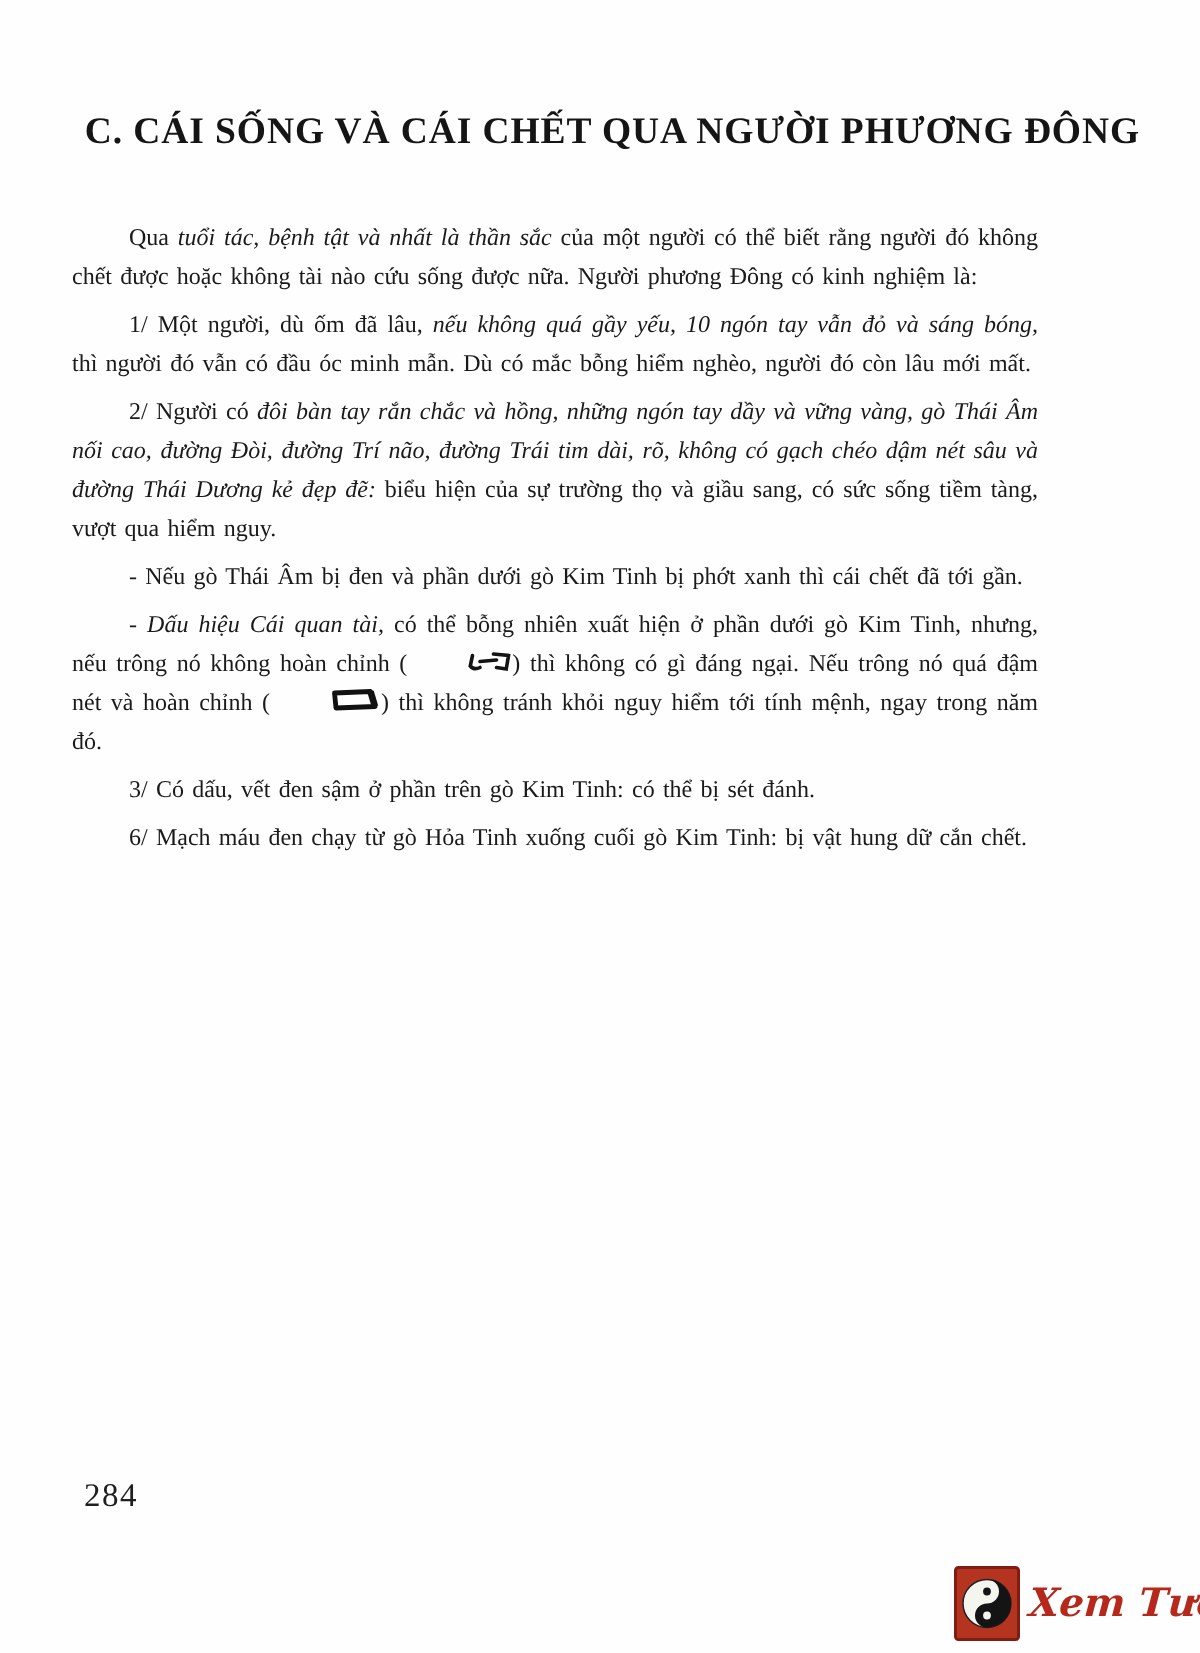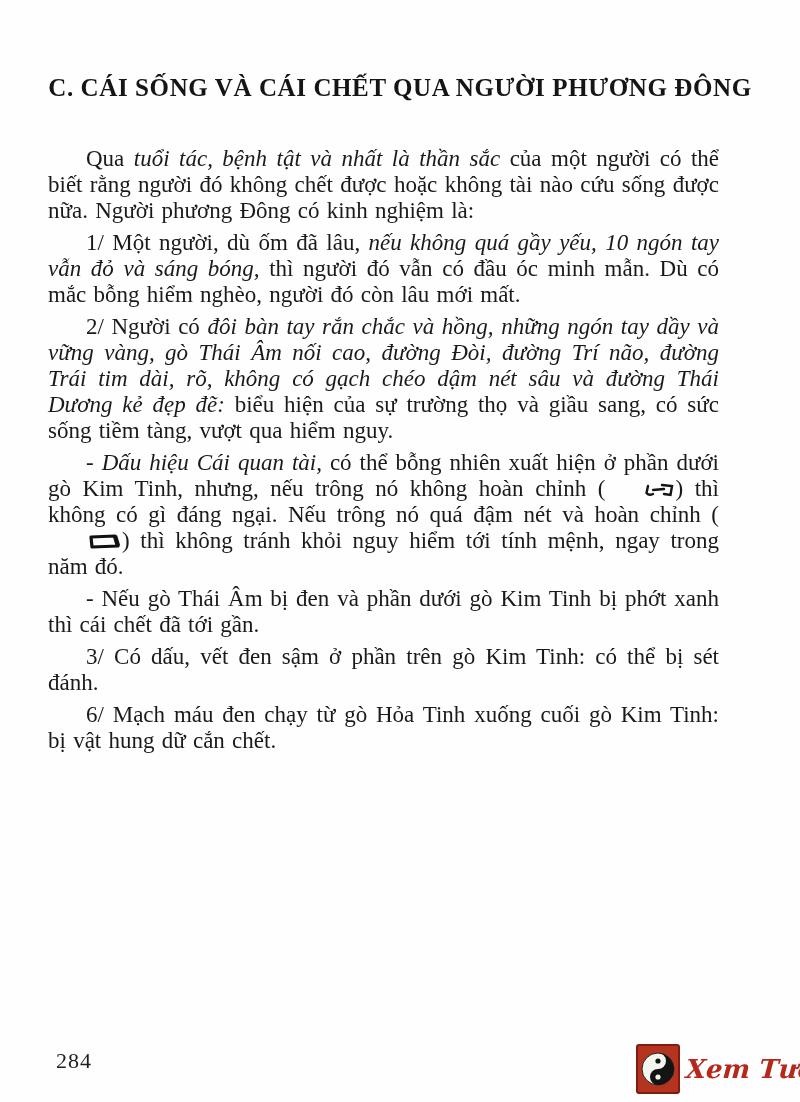--- a/index.html
+++ b/index.html
@@ -11,49 +11,49 @@
     -webkit-font-smoothing:antialiased;
   }
   .page{
     position:relative;
     width:800px;height:1102px;
     background:#fefefe;
     overflow:hidden;
   }
   .title{
     margin:74px 40px 0 40px;
-    text-align:center;
+    text-align:right;
     font-size:25px;
     font-weight:bold;
     letter-spacing:.6px;
     color:#151515;
     white-space:nowrap;
   }
   .content{
-    margin:44px 81px 0 48px;
-    font-size:23px;
+    margin:44px 108px 0 48px;
+    font-size:16px;
     line-height:26px;
     text-align:justify;
     word-spacing:1.5px;
     color:#1a1a1a;
   }
   .content p{
     margin:0 0 6px 0;
     text-indent:38px;
   }
   .content em{font-style:italic;}
   .mark{
     display:inline-block;
     vertical-align:-2px;
     line-height:0;
   }
   .mark svg{display:inline;}
   .footer-pagenum{
     position:absolute;
-    left:56px;top:1048px;
+    left:56px;top:984px;
     font-size:22px;
     letter-spacing:1px;
     color:#1f1f1f;
   }
   .logo{
     position:absolute;
     left:636px;top:1044px;
     display:flex;
     align-items:center;
   }
@@ -86,34 +86,34 @@
   <div class="content">
 
     <p><span>Qua </span><em>tuổi tác, bệnh tật và nhất là thần sắc</em><span> của một người có thể biết rằng người đó không chết được hoặc không tài nào cứu sống được nữa. Người phương Đông có kinh nghiệm là:</span></p>
 
     <p><span>1/ Một người, dù ốm đã lâu, </span><em>nếu không quá gầy yếu, 10 ngón tay vẫn đỏ và sáng bóng,</em><span> thì người đó vẫn có đầu óc minh mẫn. Dù có mắc bỗng hiểm nghèo, người đó còn lâu mới mất.</span></p>
 
     <p><span>2/ Người có </span><em>đôi bàn tay rắn chắc và hồng, những ngón tay dầy và vững vàng, gò Thái Âm nối cao, đường Đòi, đường Trí não, đường Trái tim dài, rõ, không có gạch chéo dậm nét sâu và đường Thái Dương kẻ đẹp đẽ:</em><span> biểu hiện của sự trường thọ và giầu sang, có sức sống tiềm tàng, vượt qua hiểm nguy.</span></p>
 
 
 
+    <p><span>- Nếu gò Thái Âm bị đen và phần dưới gò Kim Tinh bị phớt xanh thì cái chết đã tới gần.</span></p>
+
     <p><span>- </span><em>Dấu hiệu Cái quan tài,</em><span> có thể bỗng nhiên xuất hiện ở phần dưới gò Kim Tinh, nhưng, nếu trông nó không hoàn chỉnh (</span><span class="mark"><svg width="32" height="16" viewBox="0 0 32 16" xmlns="http://www.w3.org/2000/svg">
             <g fill="none" stroke="#141414" stroke-width="2.4" stroke-linecap="round">
               <path d="M5 4 L3.5 11 Q6 14 10 12"></path>
               <path d="M10 8 L21 7"></path>
               <path d="M19 3 L29 4 L27.5 13 L21 12"></path>
             </g>
           </svg></span><span>) thì không có gì đáng ngại. Nếu trông nó quá đậm nét và hoàn chỉnh (</span><span class="mark"><svg width="36" height="18" viewBox="0 0 36 18" xmlns="http://www.w3.org/2000/svg">
             <g fill="none" stroke="#111111" stroke-width="3.2" stroke-linejoin="round">
               <path d="M5 5 L29 4 L32 14 L6 15 Z"></path>
               <path d="M29 4 L32 14" stroke-width="4.4"></path>
             </g>
           </svg></span><span>) thì không tránh khỏi nguy hiểm tới tính mệnh, ngay trong năm đó.</span></p>
-
-    <p><span>- Nếu gò Thái Âm bị đen và phần dưới gò Kim Tinh bị phớt xanh thì cái chết đã tới gần.</span></p>
 
 
     <p><span>3/ Có dấu, vết đen sậm ở phần trên gò Kim Tinh: có thể bị sét đánh.</span></p>
 
     <p><span>6/ Mạch máu đen chạy từ gò Hỏa Tinh xuống cuối gò Kim Tinh: bị vật hung dữ cắn chết.</span></p>
 
   </div>
 
   <div class="footer-pagenum">284</div>
 

